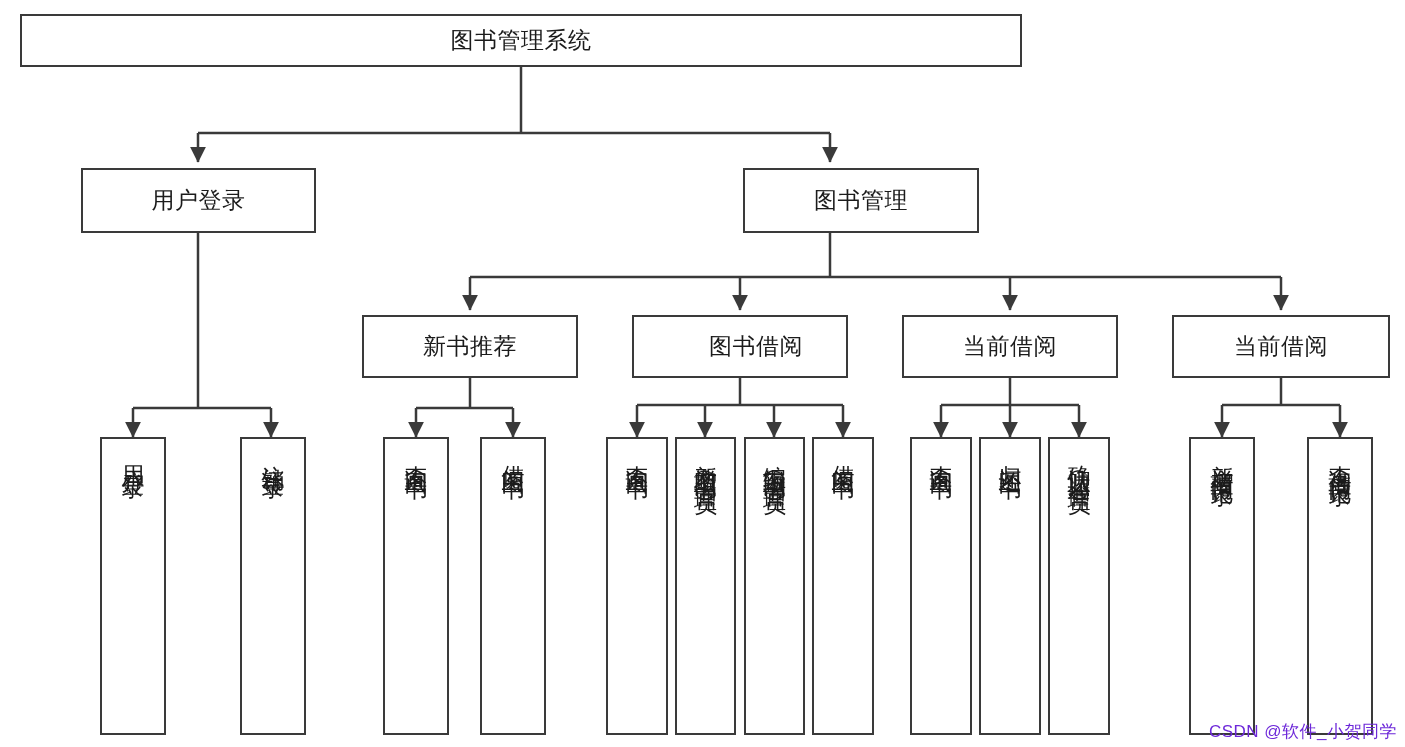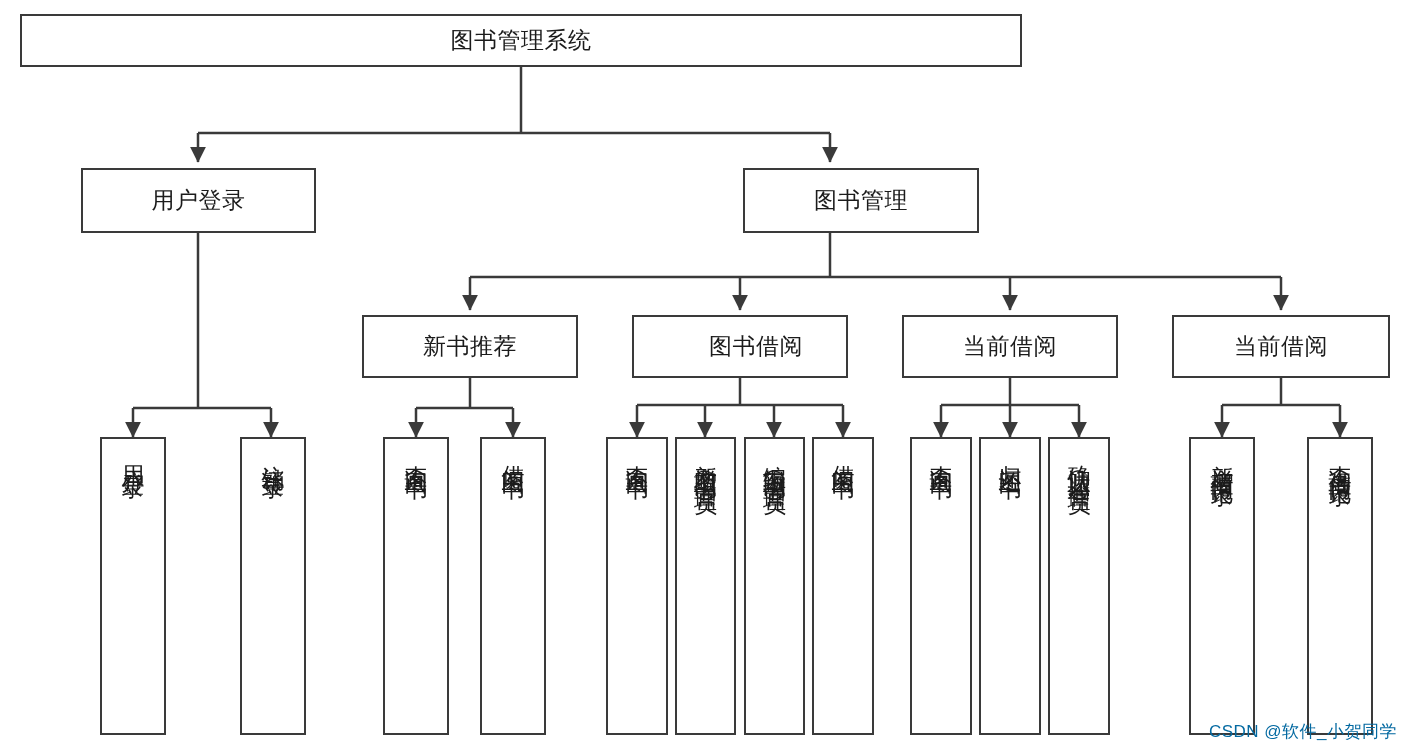--- a/index.html
+++ b/index.html
@@ -61,21 +61,21 @@
     font-size: 23px;
     letter-spacing: 4px;
     line-height: 1;
     white-space: nowrap;
   }
   #watermark {
     position: absolute;
     right: 8px;
     bottom: 4px;
     font-size: 17px;
-    color: #0369a1;
+    color: #6d28d9;
     letter-spacing: 0.5px;
     z-index: 5;
     white-space: nowrap;
   }
 </style>
 </head>
 <body>
 
 <div id="canvas">
 

